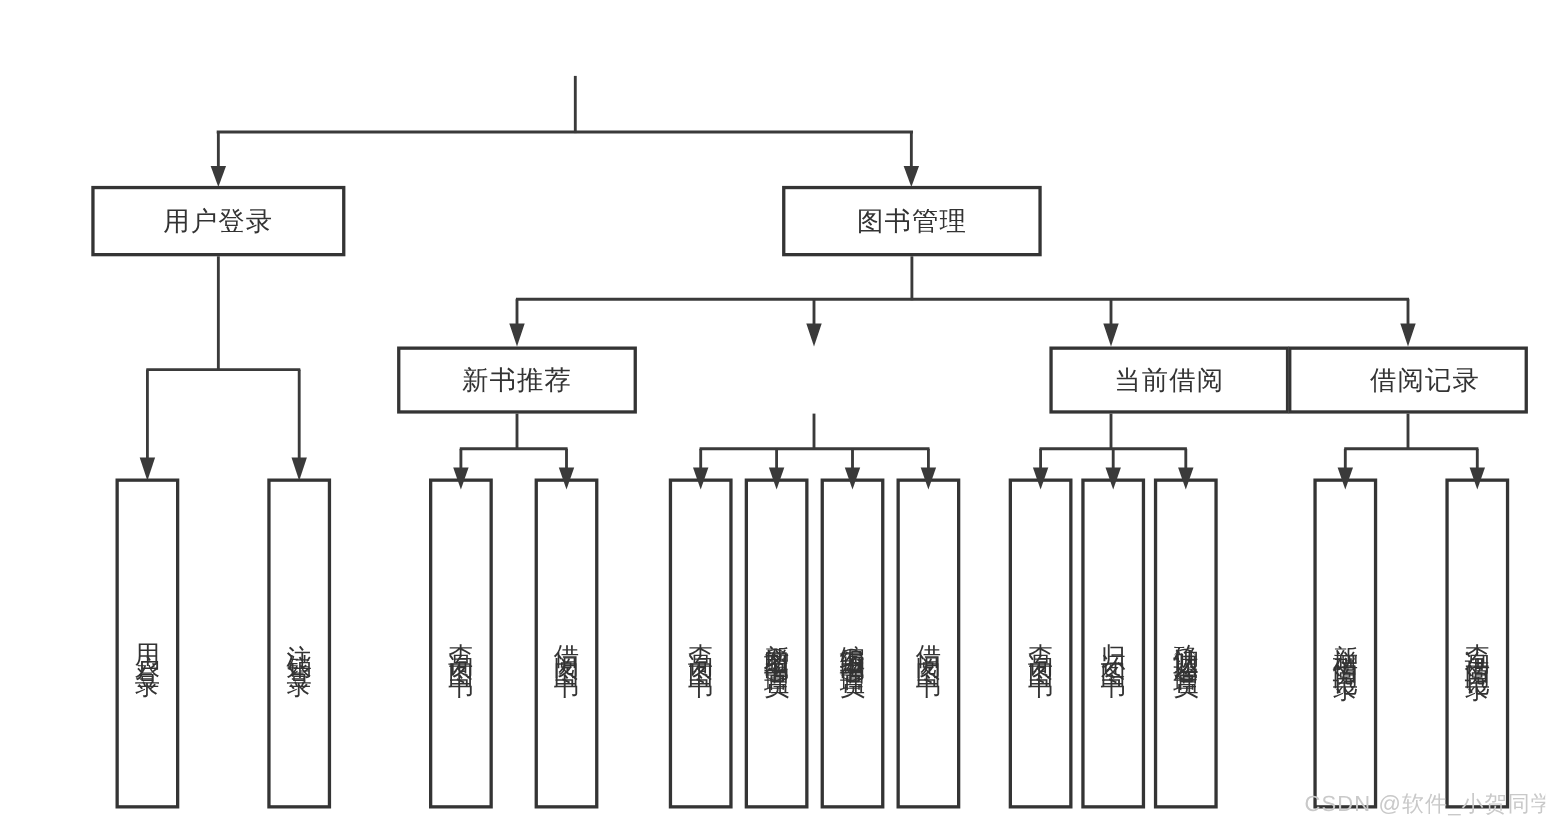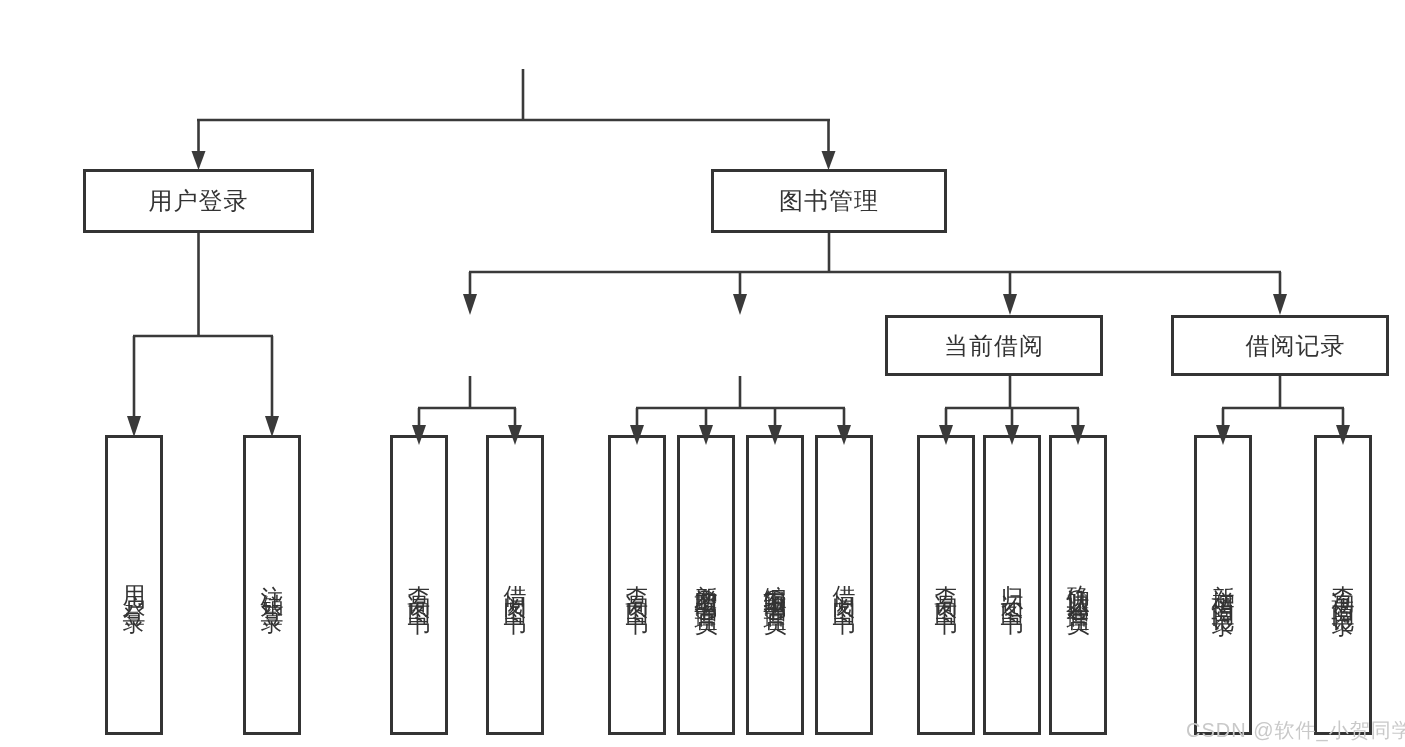--- a/index.html
+++ b/index.html
@@ -106,21 +106,24 @@
   </svg>
 
 
   <div class="box hbox" style="left:83px;top:169px;width:231px;height:64px;">
     <span>用户登录</span>
   </div>
   <div class="box hbox" style="left:711px;top:169px;width:236px;height:64px;">
     <span>图书管理</span>
   </div>
 
-  <div class="box hbox" style="left:885px;top:315px;width:218px;height:61px;">
+  <div class="box hbox" style="left:361px;top:315px;width:218px;height:61px;">
+    <span>新书推荐</span>
+  </div>
+  <div class="box hbox" style="left:954px;top:315px;width:218px;height:61px;">
     <span>当前借阅</span>
   </div>
   <div class="box hbox" style="left:1171px;top:315px;width:218px;height:61px;padding-left:31px;">
     <span>借阅记录</span>
   </div>
 
   <div class="box vbox" style="left:105px;top:435px;width:58px;height:300px;">
     <span>用户登录</span>
   </div>
   <div class="box vbox" style="left:243px;top:435px;width:58px;height:300px;">

